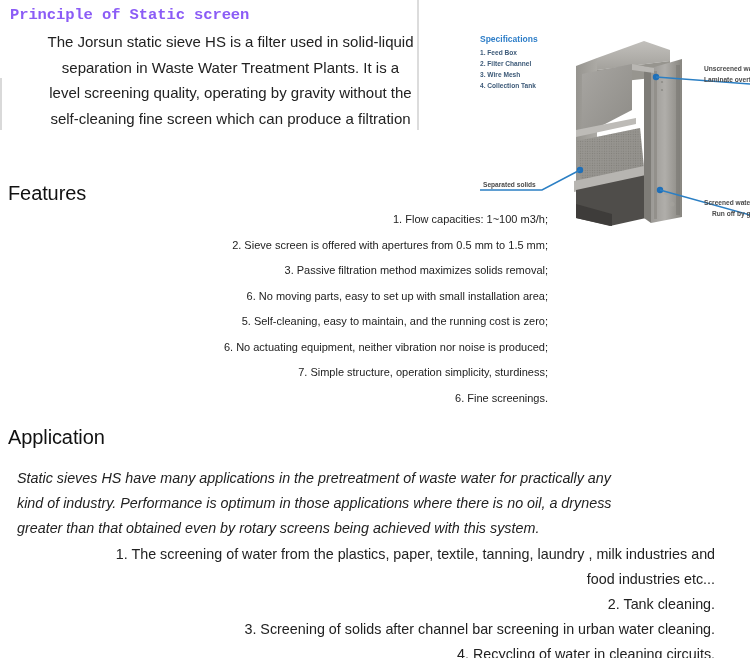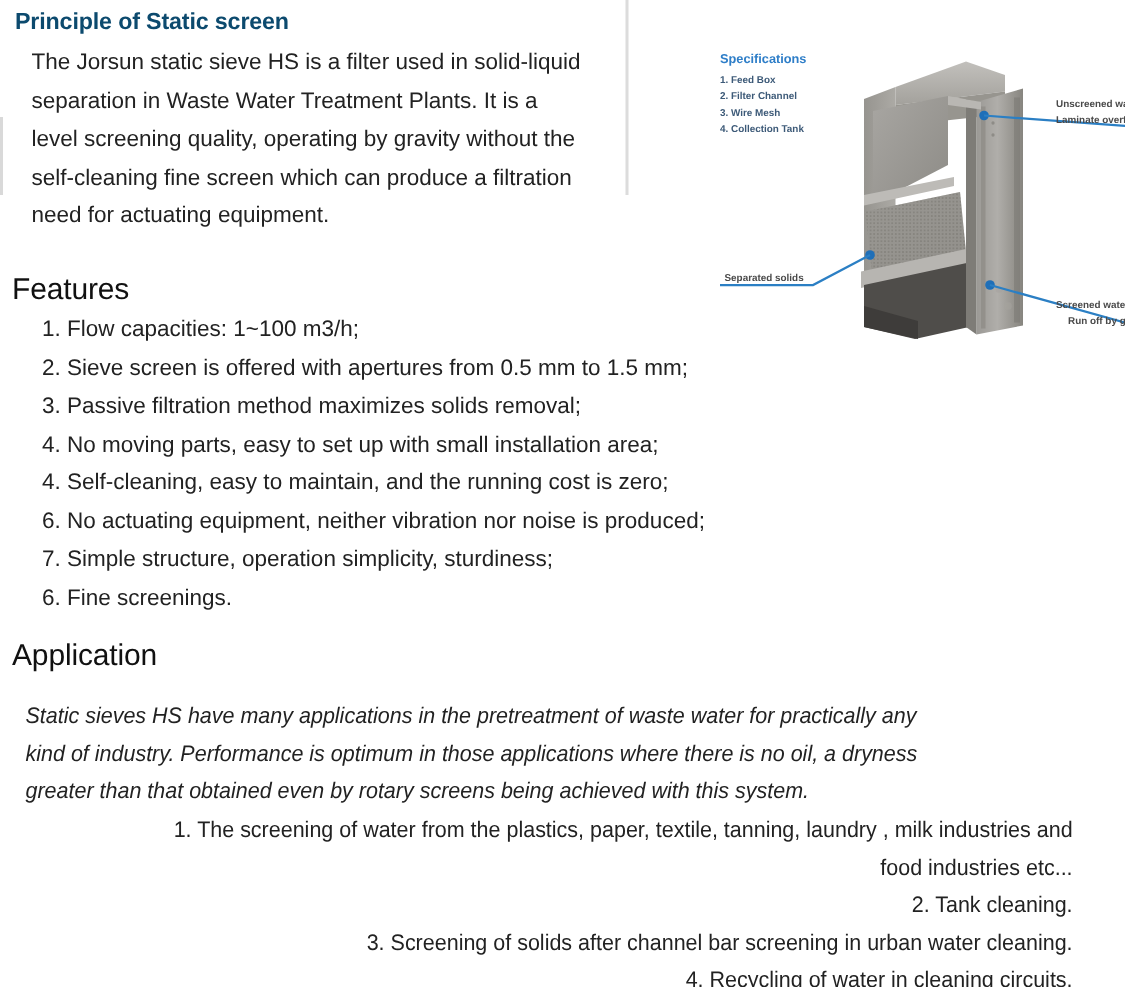--- a/index.html
+++ b/index.html
@@ -27,21 +27,22 @@
     left: 417px; top: 0px;
     width: 2px; height: 130px;
     background: #dcdcdc;
   }
 
   
   .h-bold {
     font-size: 15.5px;
     font-weight: bold;
     letter-spacing: -0.1px;
-    color: #0c4a6e;
+    color: #8b5cf6;
+    font-family: Liberation Mono, monospace;
   }
   .h-plain {
     font-size: 20px;
     font-weight: normal;
     letter-spacing: -0.1px;
     color: #111;
   }
   .body-line {
     font-size: 15px;
     line-height: 25.5px;
@@ -51,38 +52,40 @@
 
   
   #principle-section {
     position: absolute;
     left: 10px; top: 6px;
     width: 430px;
   }
   #principle-section .h-bold { margin: 0 0 5px 0; }
   #principle-body {
     padding-left: 11px;
+    text-align: center;
   }
 
   
   #features-section {
     position: absolute;
     left: 8px; top: 182px;
     width: 540px;
   }
   #features-section .h-plain { margin: 0 0 2px 0; }
   #features-list {
     list-style: none;
     margin: 0; padding: 0 0 0 20px;
   }
   #features-list li {
-    font-size: 15px;
+    font-size: 11px;
     line-height: 25.5px;
     color: #222;
     white-space: nowrap;
+    text-align: right;
   }
 
   
   #application-section {
     position: absolute;
     left: 8px; top: 426px;
     width: 740px;
   }
   #application-section .h-plain { margin: 0 0 16px 0; }
   #application-intro {
@@ -152,32 +155,31 @@
 <div class="edge-rule"></div>
 <div class="edge-rule-2"></div>
 
 <section id="principle-section">
   <h2 class="h-bold">Principle of Static screen</h2>
   <div id="principle-body">
     <div class="body-line">The Jorsun static sieve HS is a filter used in solid-liquid</div>
     <div class="body-line">separation in Waste Water Treatment Plants. It is a</div>
     <div class="body-line">level screening quality, operating by gravity without the</div>
     <div class="body-line">self-cleaning fine screen which can produce a filtration</div>
-    <div class="body-line">need for actuating equipment.</div>
   </div>
 </section>
 
 <section id="features-section">
   <h2 class="h-plain">Features</h2>
   <ol id="features-list">
     <li>1. Flow capacities: 1~100 m3/h;</li>
     <li>2. Sieve screen is offered with apertures from 0.5 mm to 1.5 mm;</li>
     <li>3. Passive filtration method maximizes solids removal;</li>
-    <li>4. No moving parts, easy to set up with small installation area;</li>
-    <li>4. Self-cleaning, easy to maintain, and the running cost is zero;</li>
+    <li>6. No moving parts, easy to set up with small installation area;</li>
+    <li>5. Self-cleaning, easy to maintain, and the running cost is zero;</li>
     <li>6. No actuating equipment, neither vibration nor noise is produced;</li>
     <li>7. Simple structure, operation simplicity, sturdiness;</li>
     <li>6. Fine screenings.</li>
   </ol>
 </section>
 
 <section id="application-section">
   <h2 class="h-plain">Application</h2>
   <div id="application-intro">
     <span class="app-line">Static sieves HS have many applications in the pretreatment of waste water for practically any</span>

